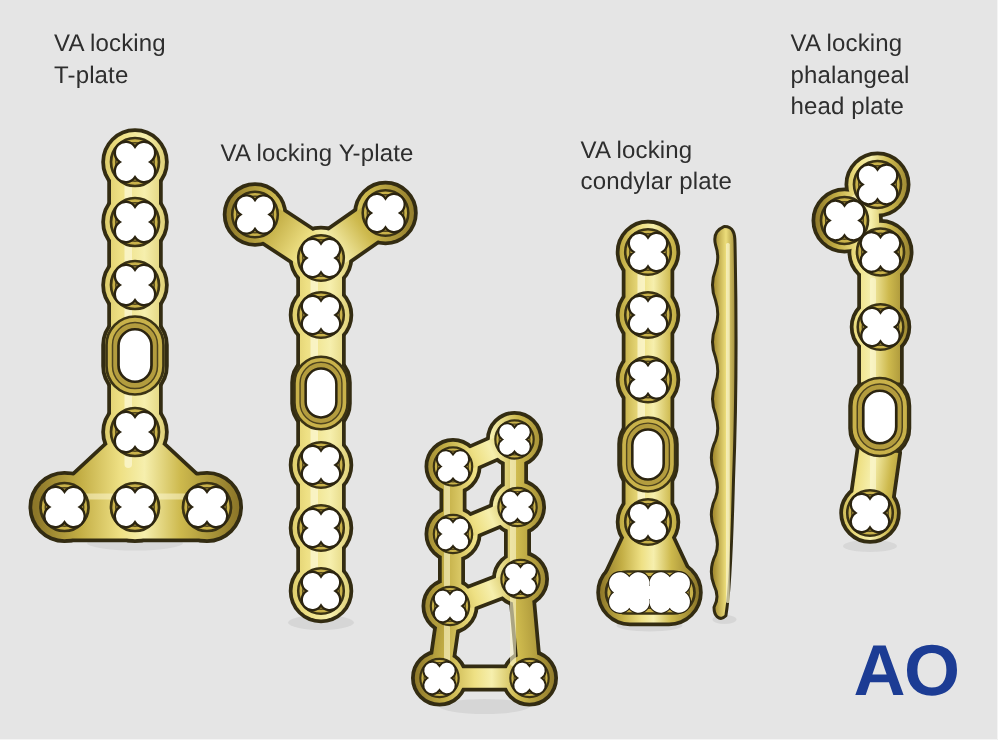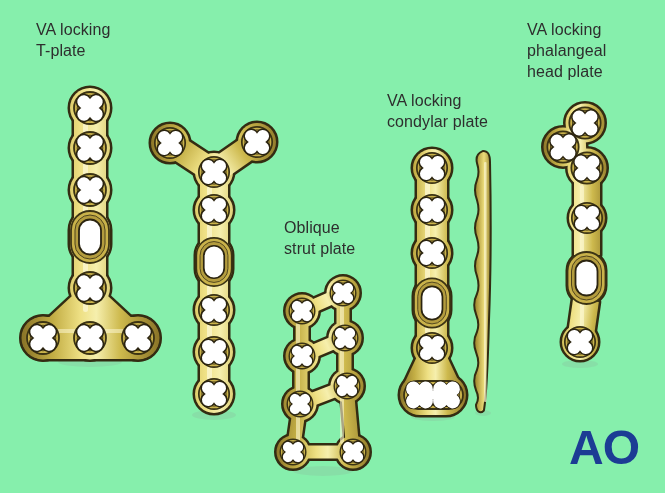--- a/index.html
+++ b/index.html
@@ -1,17 +1,17 @@
 <!DOCTYPE html>
 <html><head>
 <meta charset="utf-8">
 <style>
   html,body{margin:0;padding:0;background:#ffffff;}
   .stage{
-    position:relative;width:665px;height:493px;background:#86efac;overflow:hidden;
+    position:relative;width:665px;height:493px;background:#e5e5e5;overflow:hidden;
     font-family:"Liberation Sans", sans-serif;
   }
   .stage svg{position:absolute;left:0;top:0;}
   .label{
     position:absolute;
     font-size:16px;line-height:21px;color:#2e2e2e;
     white-space:pre-line;letter-spacing:.1px;
   }
   .logo{
     position:absolute;left:569px;top:424px;
@@ -256,22 +256,21 @@
     <use href="#xh" transform="translate(563,147) scale(0.98)"></use>
     <use href="#xh" transform="translate(587,168) scale(0.98)"></use>
     <use href="#xh" transform="translate(587,218) scale(0.95)"></use>
     <use href="#ov" transform="translate(586.5,278)"></use>
     <use href="#xh" transform="translate(580,342) scale(0.95)"></use>
   </g>
 </svg>
 
 <div class="label" style="left:36px;top:19px">VA locking
 T-plate</div>
-<div class="label" style="left:284px;top:217px">Oblique
-strut plate</div>
+<div class="label" style="left:147px;top:92px">VA locking Y-plate</div>
 <div class="label" style="left:387px;top:90px">VA locking
 condylar plate</div>
 <div class="label" style="left:527px;top:19px">VA locking
 phalangeal
 head plate</div>
 
 <div class="logo">AO</div>
 
 </div>
 

